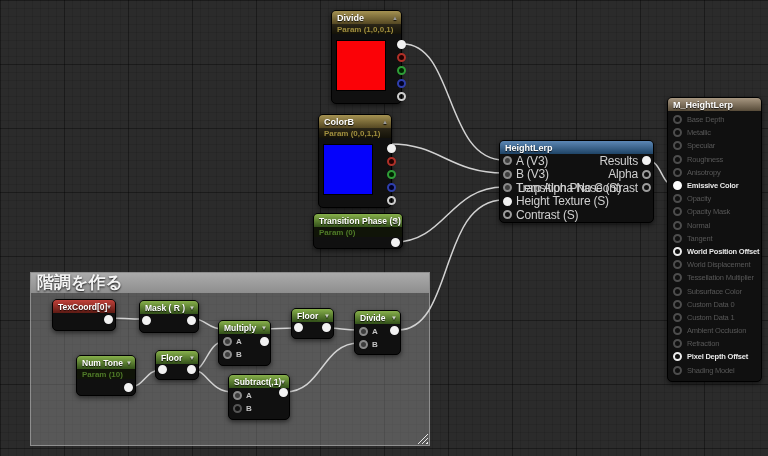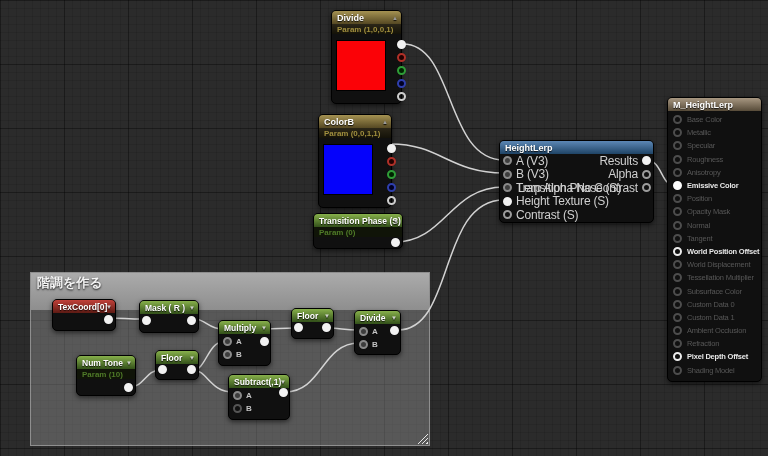--- a/index.html
+++ b/index.html
@@ -51,22 +51,22 @@
   .mrows{position:absolute;left:0;top:15px;right:0;}
   .mrow{display:flex;align-items:center;height:13.2px;gap:5px;padding-left:5px;}
   .mlabel{font-size:7.5px;white-space:nowrap;letter-spacing:-.2px;}
   .mrow.dim .pin{border-color:#4d4d4d;background:transparent;}
   .mrow.dim .mlabel{color:#575757;}
   .mrow.active-filled .pin{background:#fff;border-color:#fff;}
   .mrow.active-hollow .pin{background:transparent;border-color:#ececec;}
   .mrow.active-filled .mlabel,.mrow.active-hollow .mlabel{color:#e8e8e8;font-weight:bold;}
   .comment{position:absolute;left:30px;top:272px;width:398px;height:172px;
     background:rgba(150,150,150,.42);border:1px solid rgba(190,190,190,.55);}
-  .comment-header{height:37px;line-height:20px;background:linear-gradient(#ababab,#8e8e8e);
-    color:#f4f4f4;font-size:13px;font-weight:bold;padding:0 6px;
+  .comment-header{height:20px;line-height:20px;background:linear-gradient(#ababab,#8e8e8e);
+    color:#f4f4f4;font-size:17px;font-weight:bold;padding:0 6px;
     text-shadow:0 1px 2px rgba(0,0,0,.9);}
   .resize-handle{position:absolute;right:1px;bottom:1px;width:11px;height:11px;
     background:repeating-linear-gradient(135deg,transparent 0 2px,#e6e6e6 2px 3px);
     clip-path:polygon(100% 0,100% 100%,0 100%);}
   svg.wires{position:absolute;left:0;top:0;pointer-events:none;}
 </style>
 </head>
 <body>
 
 <div class="comment">
@@ -188,21 +188,21 @@
 </div>
 
 <div class="node" style="left:667px;top:97px;width:93px;height:283px;">
   <div class="titlebar tan-t">
     <span>M_HeightLerp</span>
   </div>
   <div class="mrows">
 
       <div class="mrow dim">
         <span class="pin p-dark"></span>
-        <span class="mlabel">Base Color</span>
+        <span class="mlabel">Base Depth</span>
       </div>
 
       <div class="mrow dim">
         <span class="pin p-dark"></span>
         <span class="mlabel">Metallic</span>
       </div>
 
       <div class="mrow dim">
         <span class="pin p-dark"></span>
         <span class="mlabel">Specular</span>
@@ -218,21 +218,21 @@
         <span class="mlabel">Anisotropy</span>
       </div>
 
       <div class="mrow active-filled">
         <span class="pin p-dark"></span>
         <span class="mlabel">Emissive Color</span>
       </div>
 
       <div class="mrow dim">
         <span class="pin p-dark"></span>
-        <span class="mlabel">Position</span>
+        <span class="mlabel">Opacity</span>
       </div>
 
       <div class="mrow dim">
         <span class="pin p-dark"></span>
         <span class="mlabel">Opacity Mask</span>
       </div>
 
       <div class="mrow dim">
         <span class="pin p-dark"></span>
         <span class="mlabel">Normal</span>

